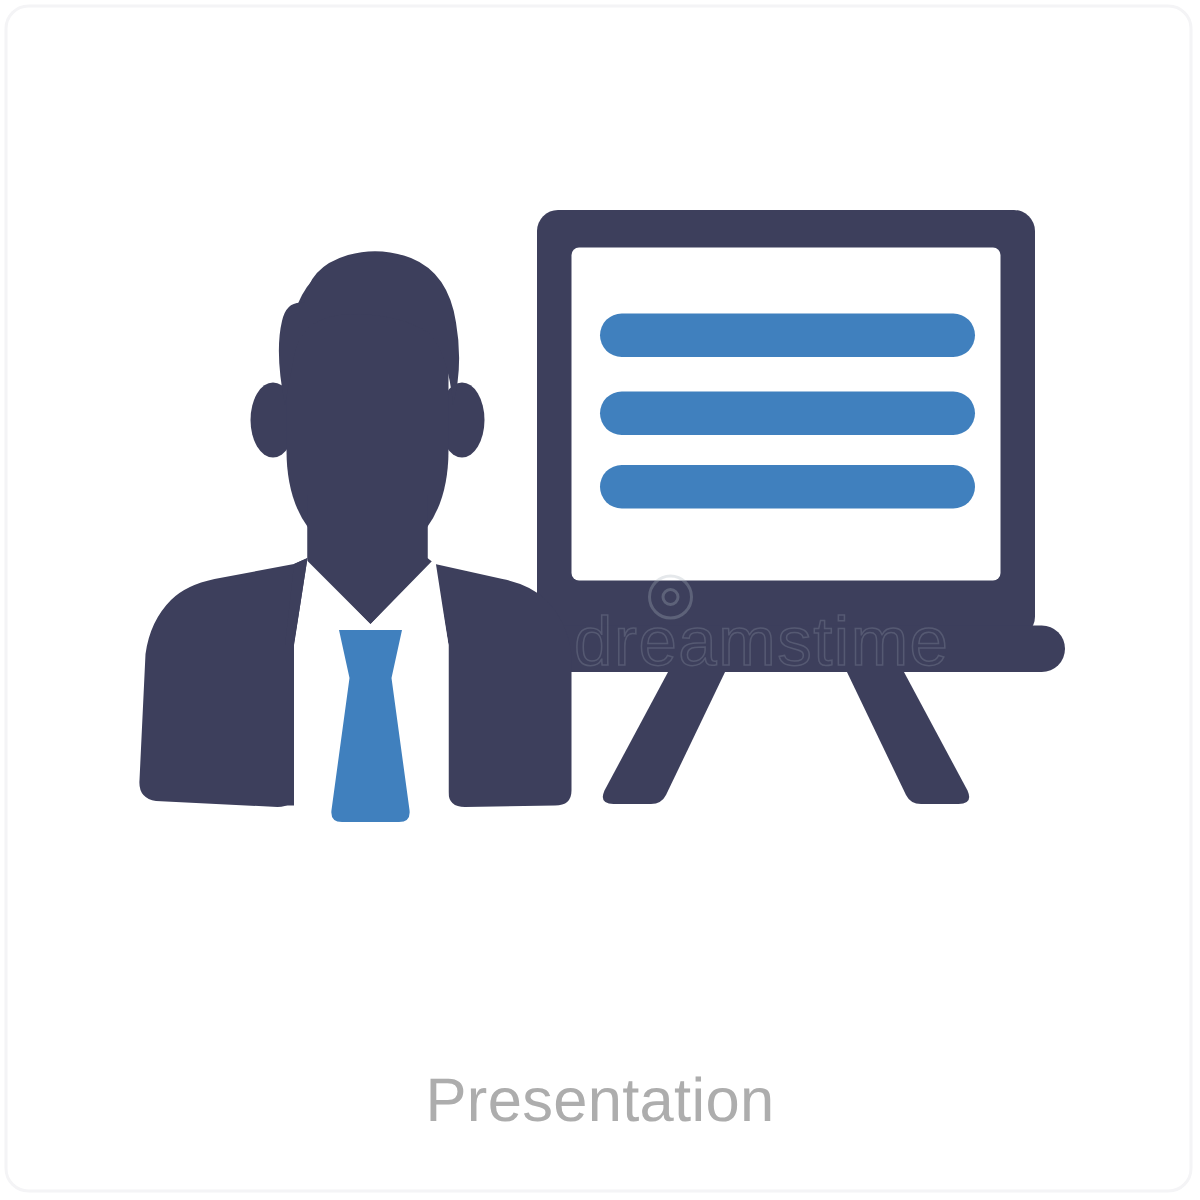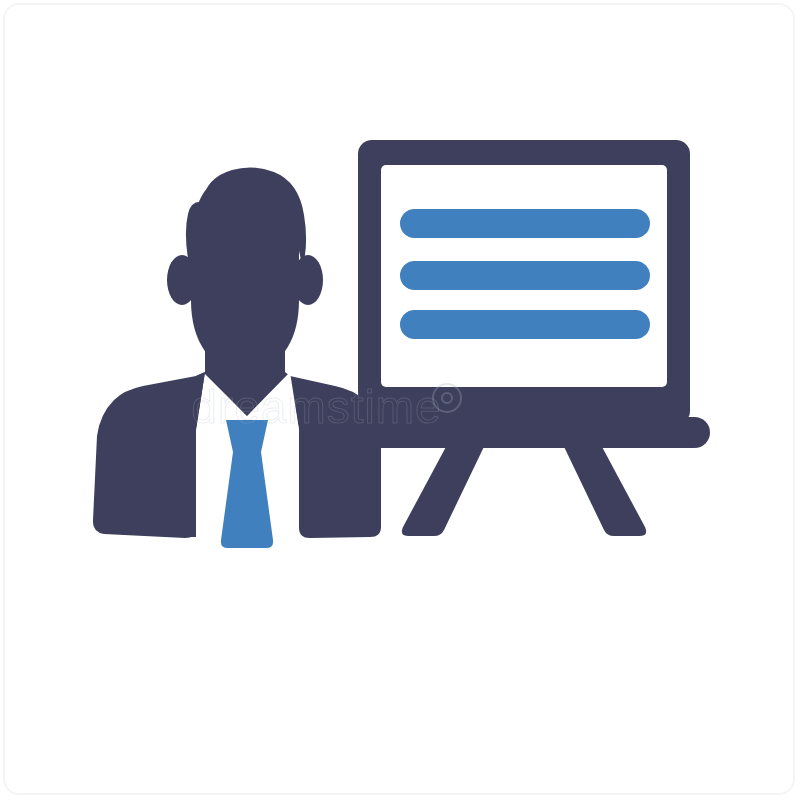--- a/index.html
+++ b/index.html
@@ -52,26 +52,26 @@
     font-weight: 400;
     letter-spacing: 0.2px;
     color: #adadad;
     line-height: 1.0;
     white-space: nowrap;
   }
   
   #watermark {
     position: absolute;
     left: 0;
-    top: 372px;
+    top: 392px;
     width: 633px;
     height: 70px;
     display: flex;
     align-items: center;
-    justify-content: center;
+    justify-content: flex-end;
     pointer-events: none;
   }
   #watermark-text {
     font-family: "Liberation Sans", sans-serif;
     font-size: 46px;
     font-weight: 400;
     letter-spacing: 1px;
     color: transparent;
     -webkit-text-stroke: 1px rgba(170,180,190,0.30);
     opacity: 0.75;
@@ -202,14 +202,15 @@
       <path d="M 205 330 L 285 330 L 285 374 L 247 416 L 205 374 Z" fill="#3d3f5c"></path>
 
     </svg>
   </div>
 
   <div id="watermark">
     <span id="watermark-text">dreamstime</span>
   </div>
   <div id="watermark-ring"></div>
 
+  <div id="caption">Presentation</div>
 
 </div>
 
 </body></html>

